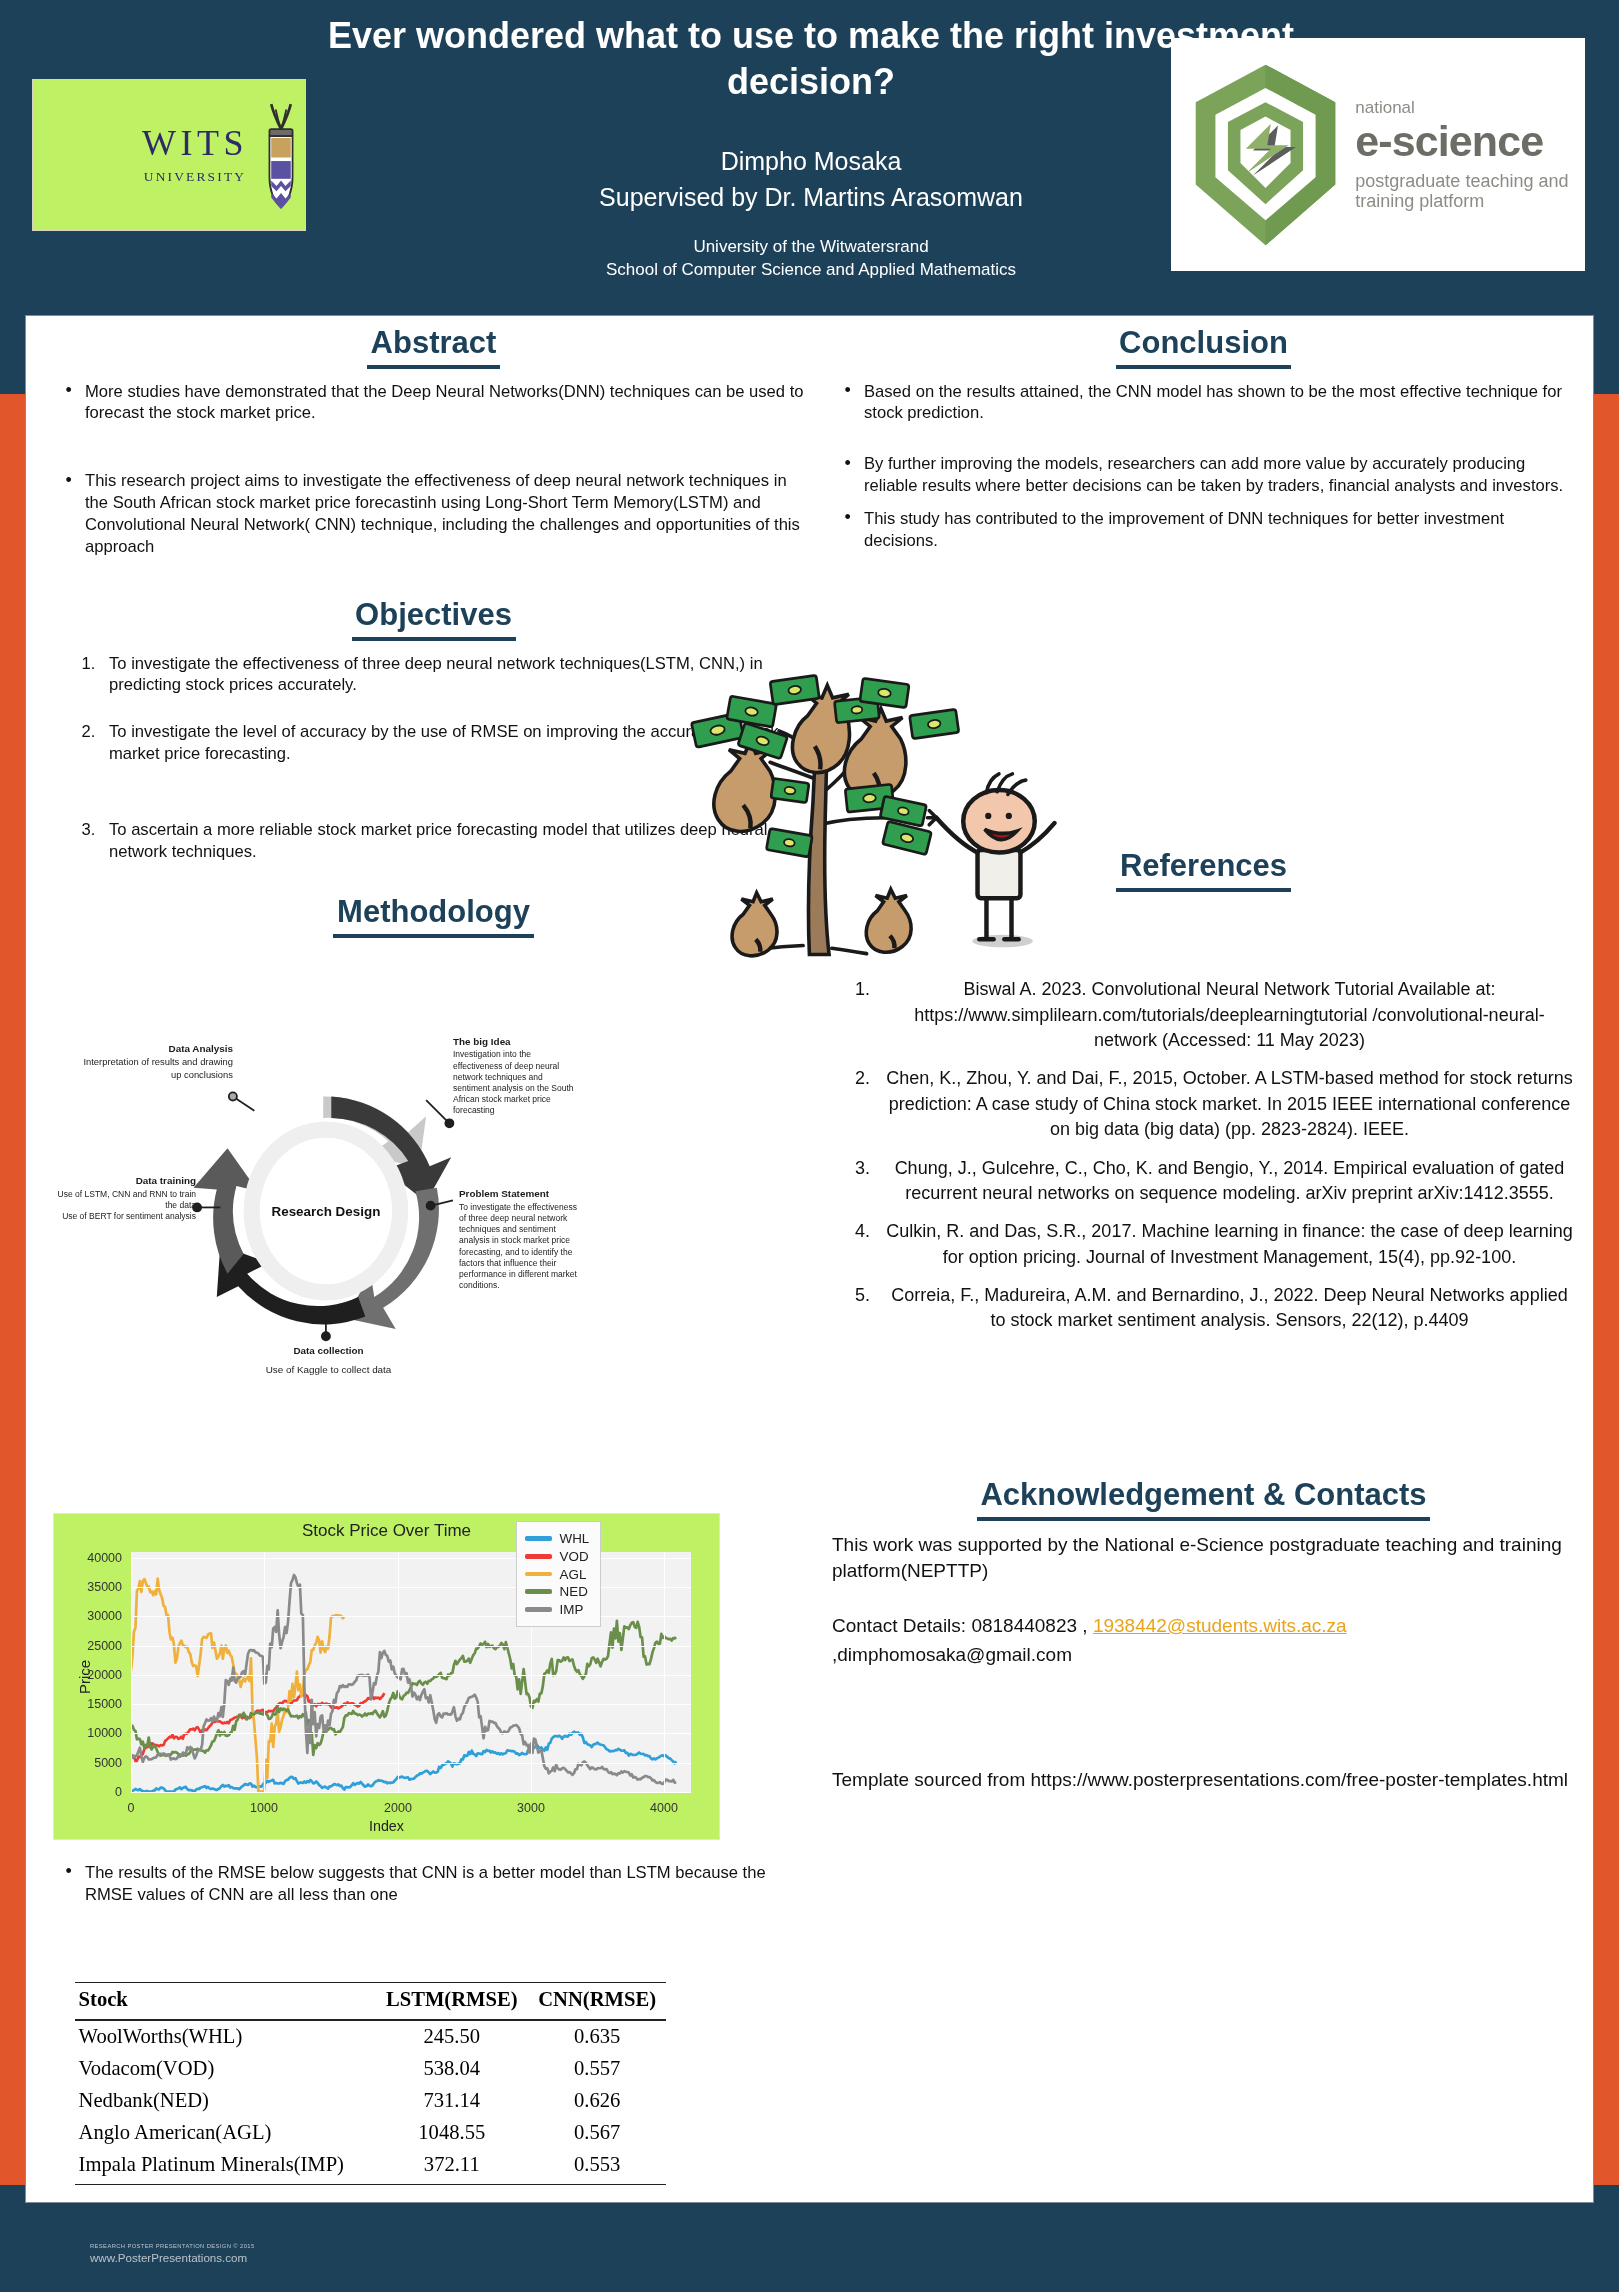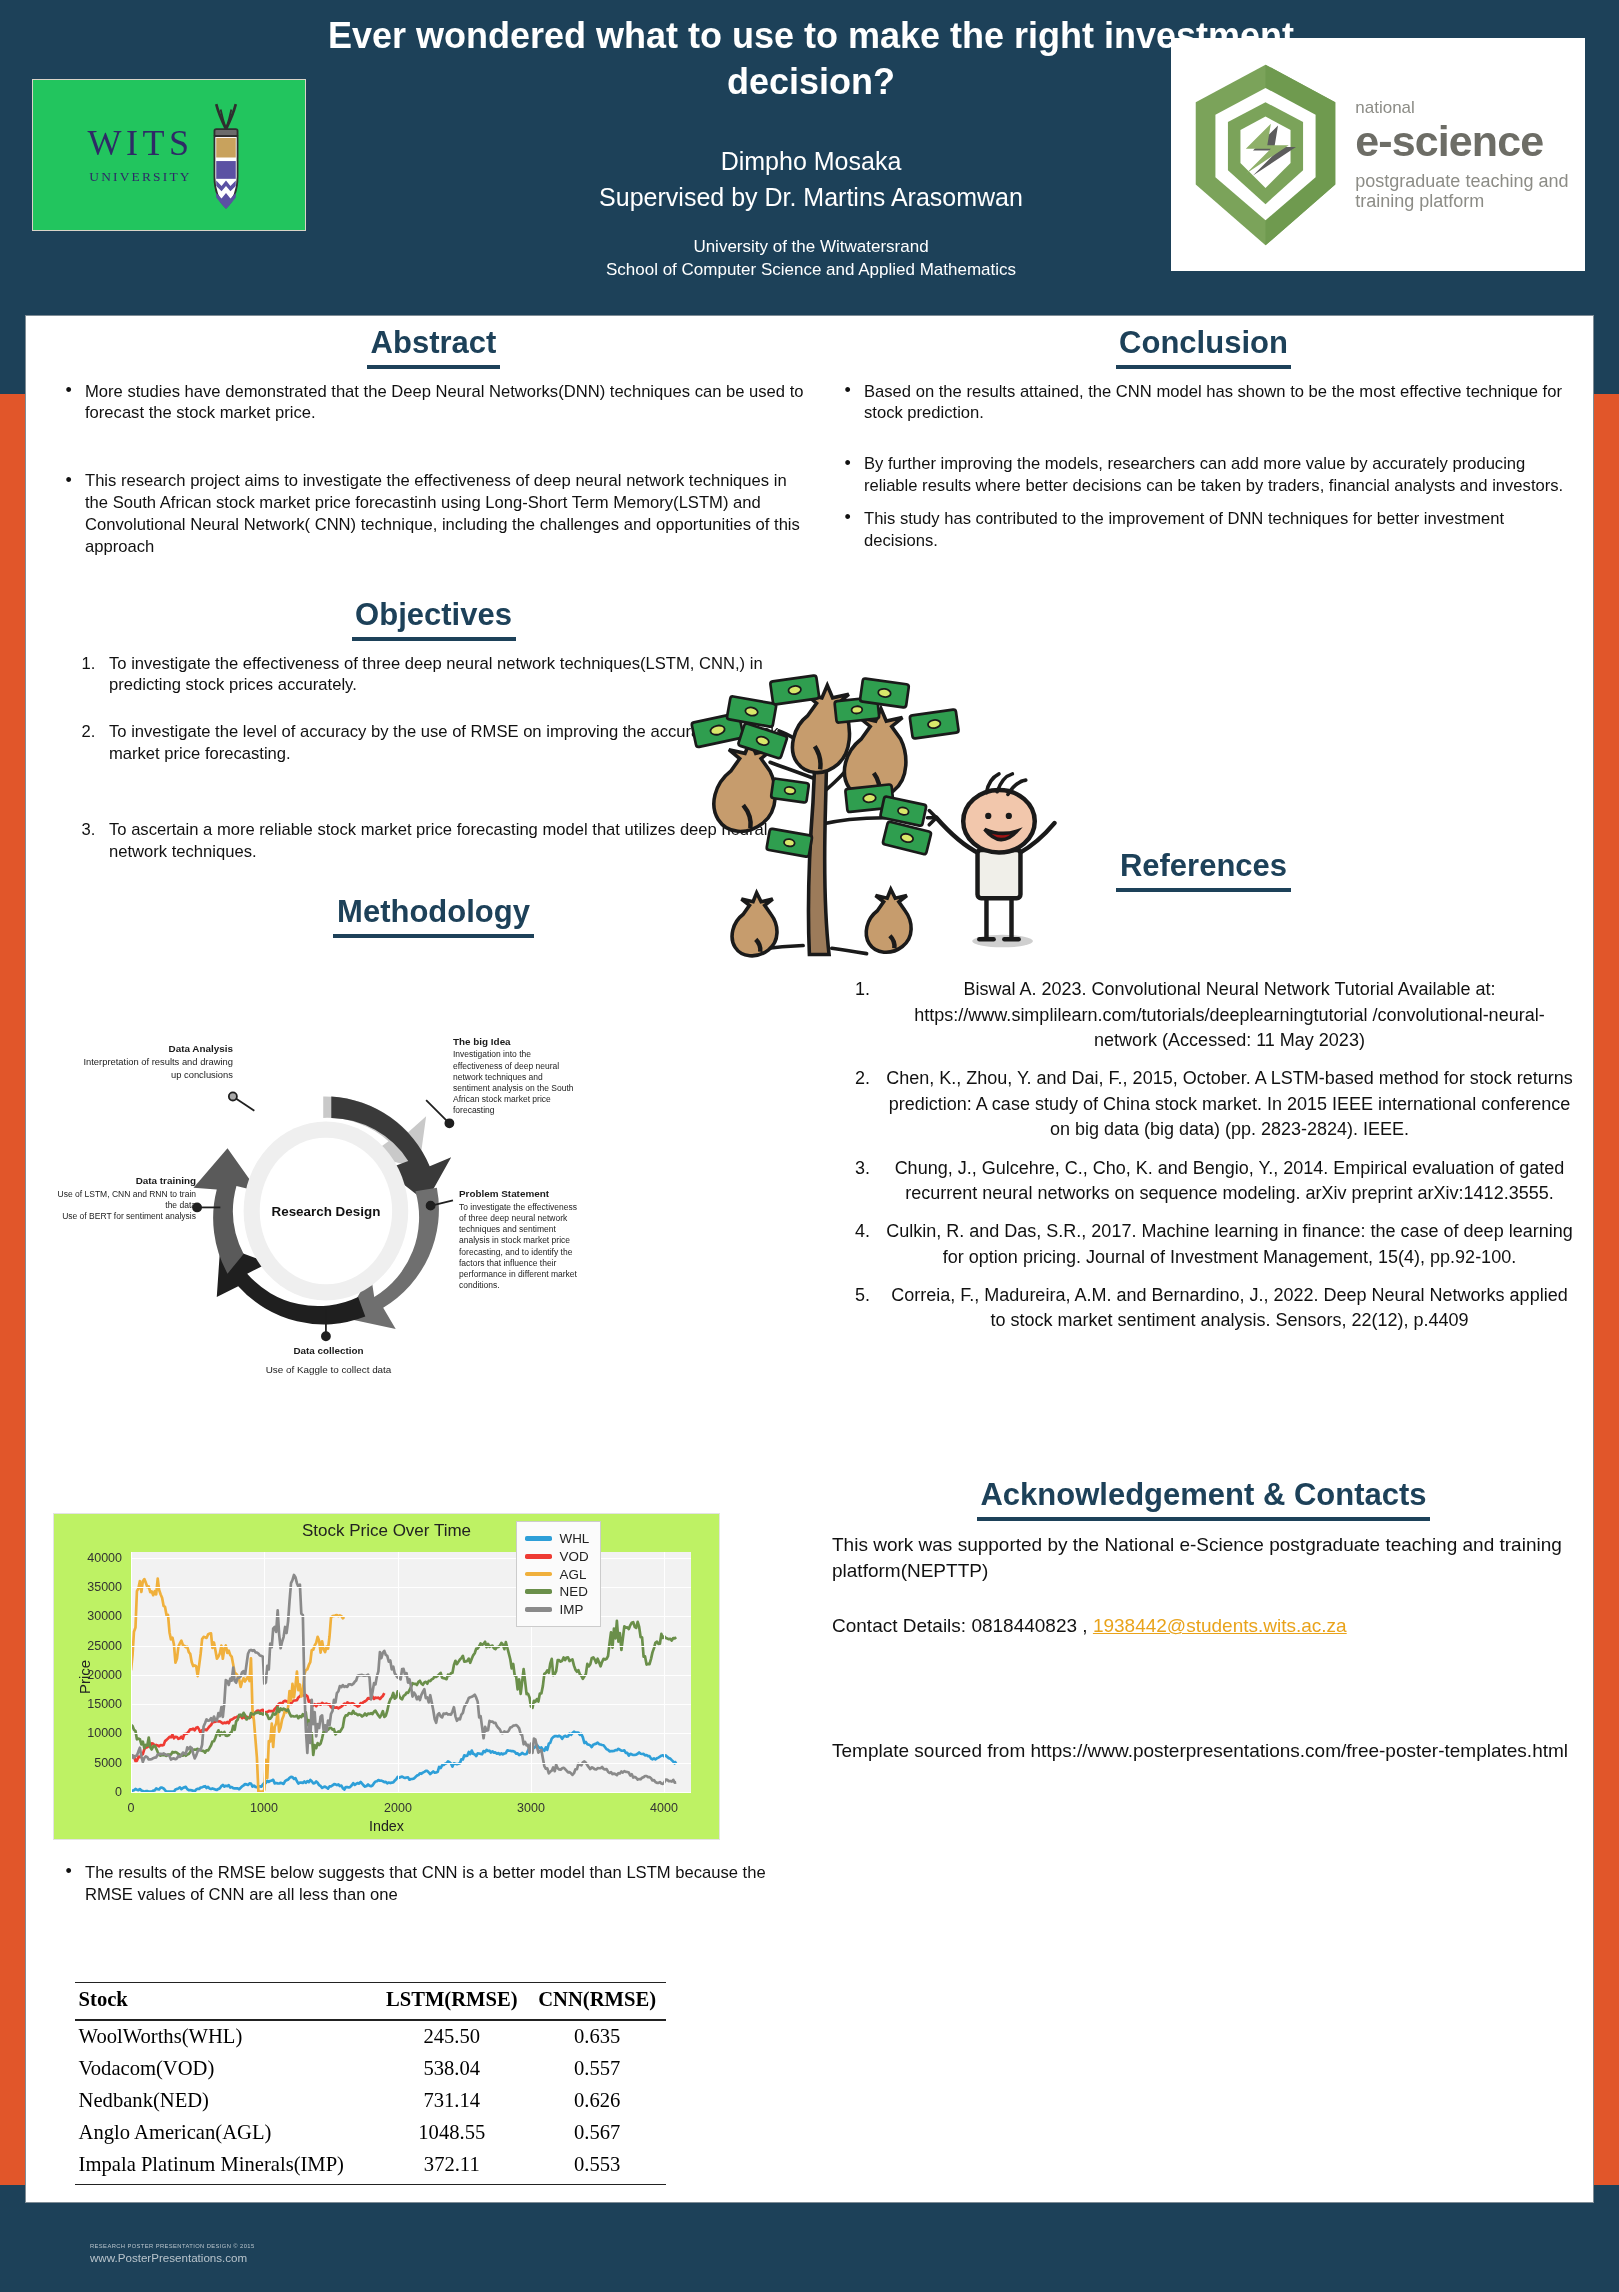--- a/index.html
+++ b/index.html
@@ -9,22 +9,22 @@
     background:#1d4159;
     font-family:"Liberation Sans", sans-serif;
     position:relative;
     overflow:hidden;
   }
 
   
   .header { position:absolute; left:0; top:0; width:1619px; height:315px; }
   .logo-wits {
     position:absolute; left:32px; top:79px; width:274px; height:152px;
-    background:#22c55e; border:0.9px solid #d9d4c8;
-    display:flex; align-items:center; justify-content:center;
+    background:#bef264; border:0.9px solid #d9d4c8;
+    display:flex; align-items:center; justify-content:flex-end;
   }
   .wits-inner { display:flex; align-items:center; gap:9px; }
   .wits-text { text-align:center; color:#2e2a66; font-family:"Liberation Serif", serif; }
   .wits-text .w1 { font-size:36px; letter-spacing:4.5px; line-height:1; }
   .wits-text .w2 { font-size:13.4px; letter-spacing:2.2px; margin-top:7.2px; }
   .wits-crest { width:48px; height:107px; position:relative; }
 
   .logo-esci {
     position:absolute; right:34px; top:38px; width:414px; height:233px;
     background:#ffffff; display:flex; align-items:center; padding:0 14.3px; gap:9px;
@@ -379,20 +379,21 @@
         <li> Correia, F., Madureira, A.M. and Bernardino, J., 2022. Deep Neural Networks applied to stock market sentiment analysis. Sensors, 22(12), p.4409</li>
       </ol>
     </div>
 
     <div class="ack" style="margin-top:143px;">
       <h2 class="sec"><span>Acknowledgement &amp; Contacts</span></h2>
       <p>This work was supported by the National e-Science postgraduate teaching and training platform(NEPTTP)</p>
       <p style="margin-top:30px;">
         <span>Contact Details: 0818440823 , </span><a class="maillink" href="#">1938442@students.wits.ac.za</a>
       </p>
+      <p style="margin-top:-3.6px;">,dimphomosaka@gmail.com</p>
       <p style="margin-top:99px;">Template sourced from https://www.posterpresentations.com/free-poster-templates.html</p>
     </div>
   </div>
 
 
   <div class="chart-box">
     <div class="chart-title">Stock Price Over Time</div>
     <div class="ylab">Price</div>
     <div class="xlab">Index</div>
     <div class="plot" id="plot">

